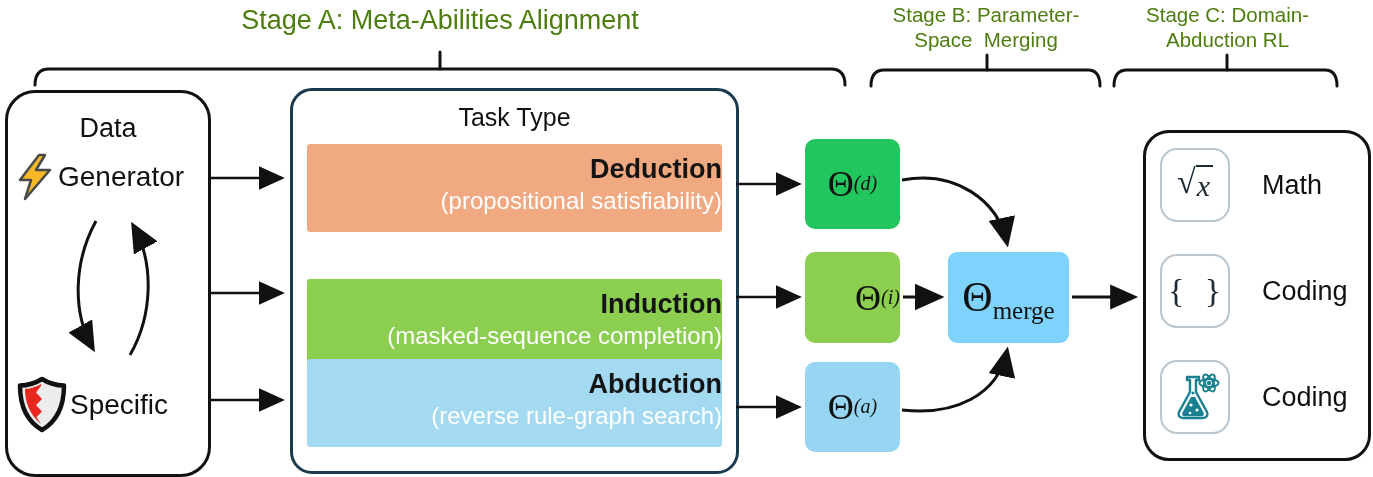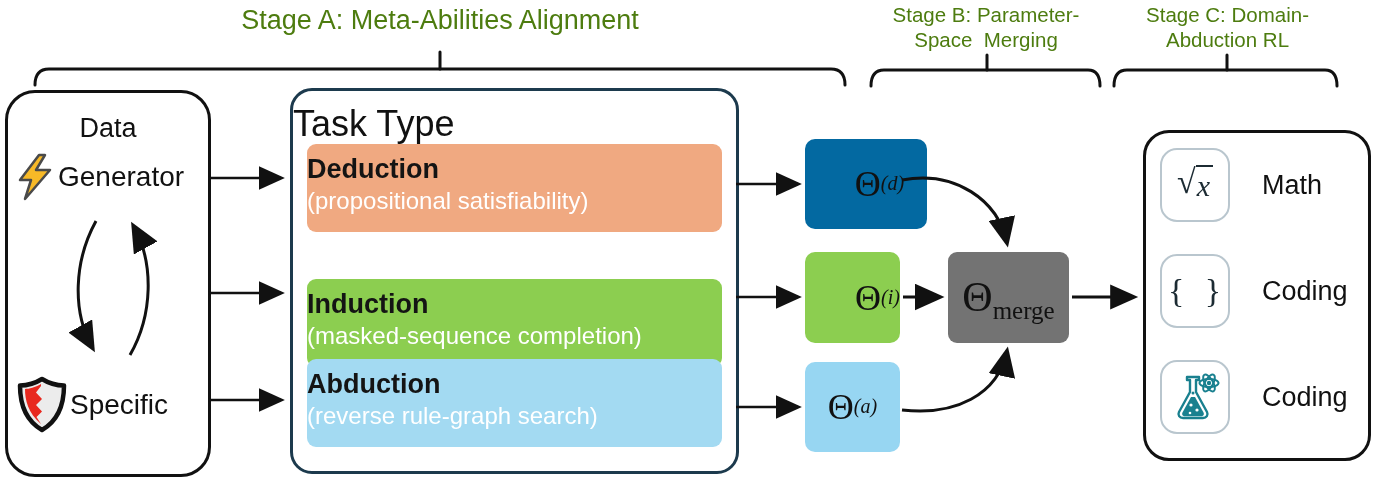--- a/index.html
+++ b/index.html
@@ -18,22 +18,22 @@
   #data-box{left:5px;top:90px;width:200px;height:381px;}
   #task-box{left:290px;top:88px;width:443px;height:380px;border-color:#1c3a4d;border-radius:22px;}
   #domain-box{left:1143px;top:130px;width:222px;height:325px;border-radius:26px;}
   
   .data-title{position:absolute;left:0;top:20px;width:100%;text-align:center;font-size:27px;}
   .gen-row{position:absolute;left:6px;top:60px;width:190px;display:flex;align-items:center;}
   .gen-row .txt{font-size:28px;}
   .ver-row{position:absolute;left:8px;top:283px;width:190px;display:flex;align-items:center;}
   .ver-row .txt{font-size:28px;margin-left:2px;}
   
-  .task-title{position:absolute;left:0;top:12px;width:100%;text-align:left;font-size:36px;}
-  .task-card{position:absolute;left:14px;width:415px;height:88px;border-radius:9px;text-align:left;}
+  .task-title{position:absolute;left:0;top:12px;width:100%;text-align:center;font-size:25px;}
+  .task-card{position:absolute;left:14px;width:415px;height:88px;border-radius:3px;text-align:right;}
   .task-card .name{font-size:27px;font-weight:bold;color:#141414;margin-top:10px;}
   .task-card .desc{font-size:24px;color:#ffffff;margin-top:2px;}
   #task-card-0{top:53px;}
   #task-card-1{top:160px;margin-top:28px;}
   #task-card-2{top:268px;}
   
   .theta-box{position:absolute;width:95px;height:90px;border-radius:10px;display:flex;align-items:center;justify-content:center;font-family:"Liberation Serif",serif;}
   #theta-d{left:805px;top:139px;}
   #theta-i{left:805px;top:252px;height:91px;justify-content:flex-end;}
   #theta-a{left:805px;top:362px;}
@@ -115,31 +115,31 @@
     <div class="task-card" id="task-card-1" style="background-color: rgb(140, 206, 80);">
       <div class="name">Induction</div>
       <div class="desc">(masked-sequence completion)</div>
     </div>
     <div class="task-card" id="task-card-2" style="background-color: rgb(163, 218, 242);">
       <div class="name">Abduction</div>
       <div class="desc">(reverse rule-graph search)</div>
     </div>
   </div>
 
-  <div class="theta-box" id="theta-d" style="background-color: #0369a1; padding-left: 27px;">
+  <div class="theta-box" id="theta-d" style="background-color: #22c55e;">
     <span><span class="theta-base">Θ</span><span class="theta-sup">(d)</span></span>
   </div>
   <div class="theta-box" id="theta-i" style="background-color: rgb(140, 206, 80);">
     <span><span class="theta-base">Θ</span><span class="theta-sup">(i)</span></span>
   </div>
   <div class="theta-box" id="theta-a" style="background-color: rgb(151, 214, 242);">
     <span><span class="theta-base">Θ</span><span class="theta-sup">(a)</span></span>
   </div>
 
-  <div id="merge-box" style="background-color: #737373;">
+  <div id="merge-box" style="background-color: #7dd3fc;">
     <span><span class="merge-base">Θ</span><span class="merge-sub">merge</span></span>
   </div>
 
   <div class="outline-box" id="domain-box">
     <div class="domain-row" id="domain-row-0">
       <div class="icon-tile">
         <span class="sqrt-icon">
             <span class="sqrt-rad">√</span>
             <span class="sqrt-x">x</span>
           </span>

